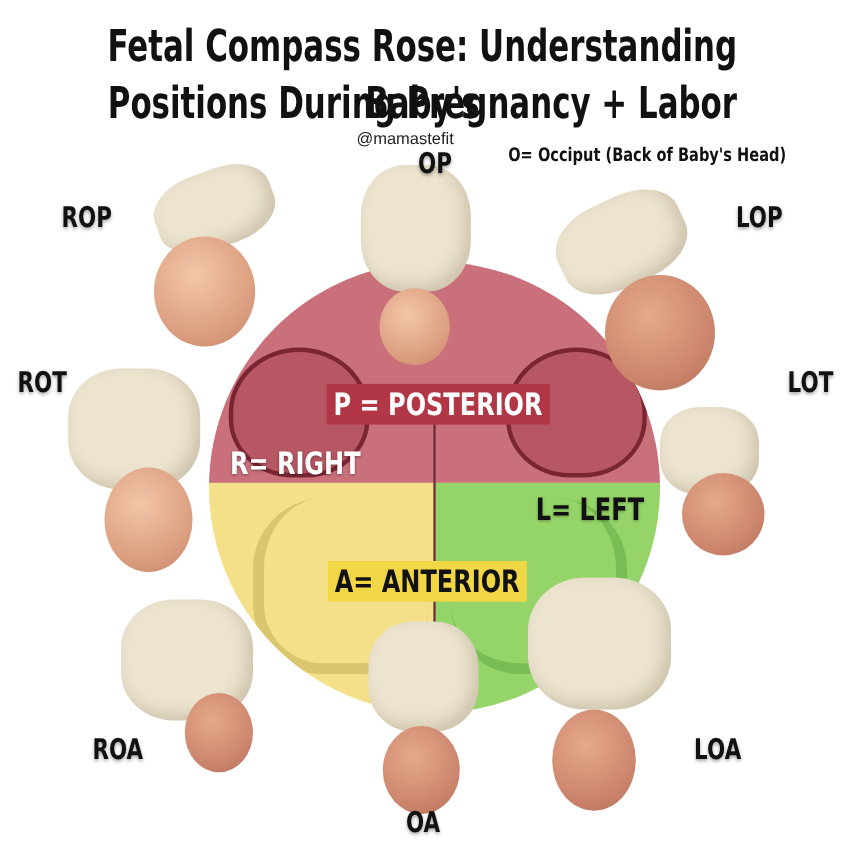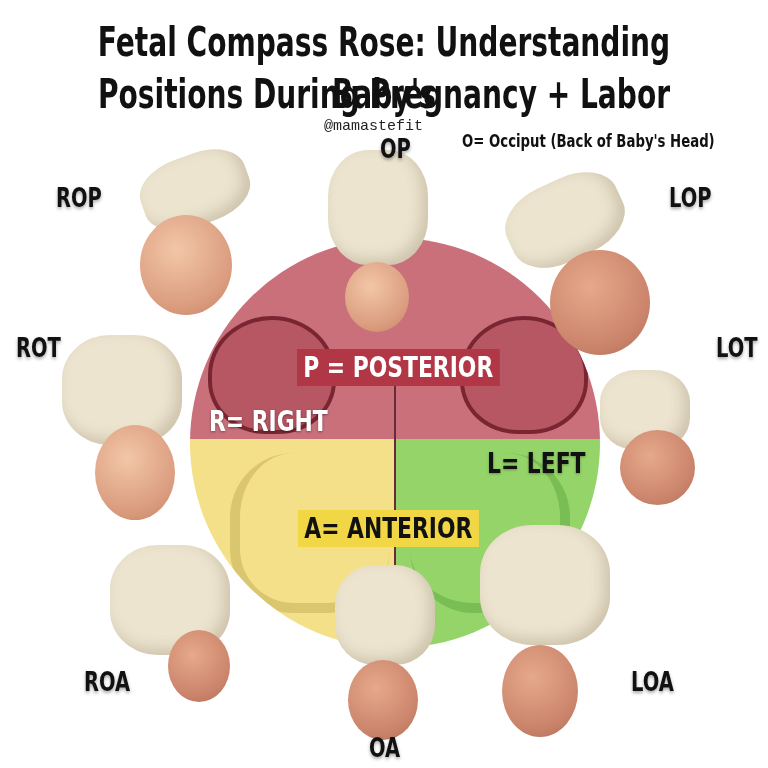--- a/index.html
+++ b/index.html
@@ -3,21 +3,21 @@
 <meta charset="utf-8">
 <style>
   html, body { margin:0; padding:0; }
   body { width:768px; height:768px; background:#ffffff; position:relative; overflow:hidden;
          font-family:"Liberation Sans", sans-serif; }
   .title { position:absolute; left:0; width:768px; text-align:center; color:#111;
            font-family:"DejaVu Sans", sans-serif; font-weight:bold; font-stretch:condensed;
            transform:scaleX(0.78); transform-origin:center; font-size:40px; line-height:52px; }
   .t1 { top:16px; }
   .t2 { top:68px; }
-  .handle { position:absolute; left:324px; top:118px; font-size:15px; color:#222;font-family:Liberation Mono, monospace; }
+  .handle { position:absolute; left:324px; top:118px; font-size:15px; color:#222; }
   .legend { position:absolute; left:462px; top:131px; font-size:17px; color:#111; font-weight:bold;
             font-family:"DejaVu Sans", sans-serif; transform:scaleX(0.78); transform-origin:left; white-space:nowrap; }
   .pos { position:absolute; font-family:"DejaVu Sans", sans-serif; font-weight:bold; font-size:26px;
          color:#111; transform:scaleX(0.75); transform-origin:left top; text-shadow:0 2px 4px rgba(0,0,0,0.35); }
   .circle-wrap { position:absolute; left:190px; top:238px; width:410px; height:410px; border-radius:50%; overflow:hidden; }
   .q { position:absolute; }
   .q-top { left:0; top:0; width:410px; height:201px; }
   .q-bl { left:0; top:201px; width:205px; height:209px; }
   .q-br { left:205px; top:201px; width:205px; height:209px; }
   .pelvis-line { position:absolute; left:204px; top:120px; width:2px; height:260px; background:#6b2a3a; }

